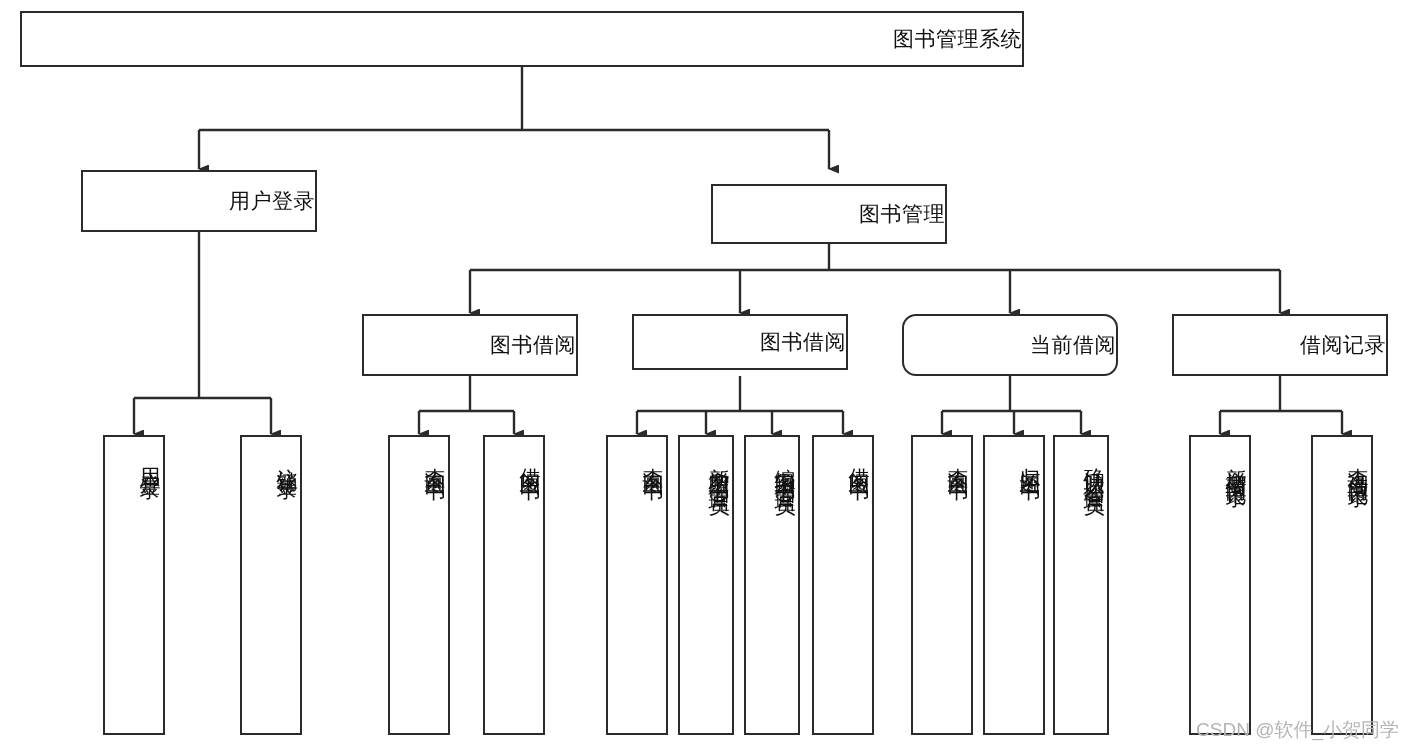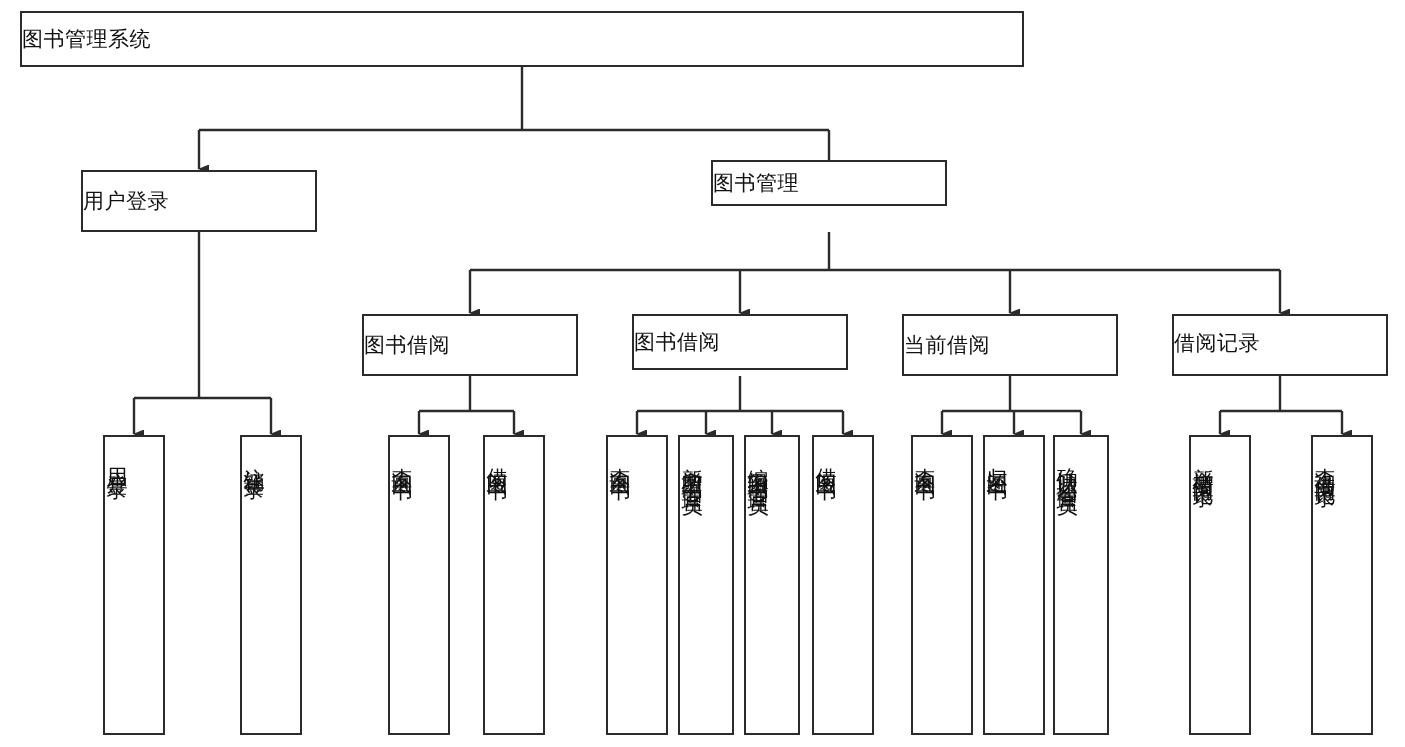--- a/index.html
+++ b/index.html
@@ -20,21 +20,21 @@
     height: 747px;
   }
   .node {
     position: absolute;
     box-sizing: border-box;
     border: 2.5px solid #2b2b2b;
     background: #ffffff;
     color: #111111;
     display: flex;
     align-items: center;
-    justify-content: flex-start;
+    justify-content: flex-end;
     text-align: center;
     z-index: 3;
   }
   .node-label {
     display: block;
     line-height: 1.12;
     letter-spacing: 0.5px;
   }
   .node.horizontal .node-label {
     font-size: 21px;
@@ -125,33 +125,33 @@
       </g>
   </svg>
 
   <div id="nodes-layer">
       <div class="node horizontal" style="left: 20px; top: 11px; width: 1004px; height: 56px;">
         <span class="node-label">图书管理系统</span>
       </div>
       <div class="node horizontal" style="left: 81px; top: 170px; width: 236px; height: 62px;">
         <span class="node-label">用户登录</span>
       </div>
-      <div class="node horizontal" style="left: 711px; top: 160px; width: 236px; height: 46px;">
+      <div class="node horizontal" style="left: 711px; top: 184px; width: 236px; height: 60px;">
         <span class="node-label">图书管理</span>
       </div>
       <div class="node horizontal" style="left: 362px; top: 314px; width: 216px; height: 62px;">
         <span class="node-label">图书借阅</span>
       </div>
       <div class="node horizontal" style="left: 632px; top: 314px; width: 216px; height: 56px;">
         <span class="node-label">图书借阅</span>
       </div>
-      <div class="node horizontal" style="left: 902px; top: 314px; width: 216px; height: 62px;">
+      <div class="node horizontal" style="left: 902px; top: 314px; width: 216px; height: 62px; border-radius: 14px;">
         <span class="node-label">当前借阅</span>
       </div>
-      <div class="node horizontal" style="left: 1172px; top: 314px; width: 216px; height: 62px; font-family: Liberation Mono, monospace;">
+      <div class="node horizontal" style="left: 1172px; top: 314px; width: 216px; height: 62px;">
         <span class="node-label">借阅记录</span>
       </div>
       <div class="node vertical" style="left: 103px; top: 435px; width: 62px; height: 300px;">
         <span class="node-label">用户登录</span>
       </div>
       <div class="node vertical" style="left: 240px; top: 435px; width: 62px; height: 300px;">
         <span class="node-label">注销登录</span>
       </div>
       <div class="node vertical" style="left: 388px; top: 435px; width: 62px; height: 300px;">
         <span class="node-label">查询图书</span>
@@ -181,13 +181,14 @@
         <span class="node-label">确认归还（管理员）</span>
       </div>
       <div class="node vertical" style="left: 1189px; top: 435px; width: 62px; height: 300px;">
         <span class="node-label">新增借阅记录</span>
       </div>
       <div class="node vertical" style="left: 1311px; top: 435px; width: 62px; height: 300px;">
         <span class="node-label">查询借阅记录</span>
       </div>
     </div>
 
+  <div class="watermark">CSDN @软件_小贺同学</div>
 </div>
 
 </body></html>

